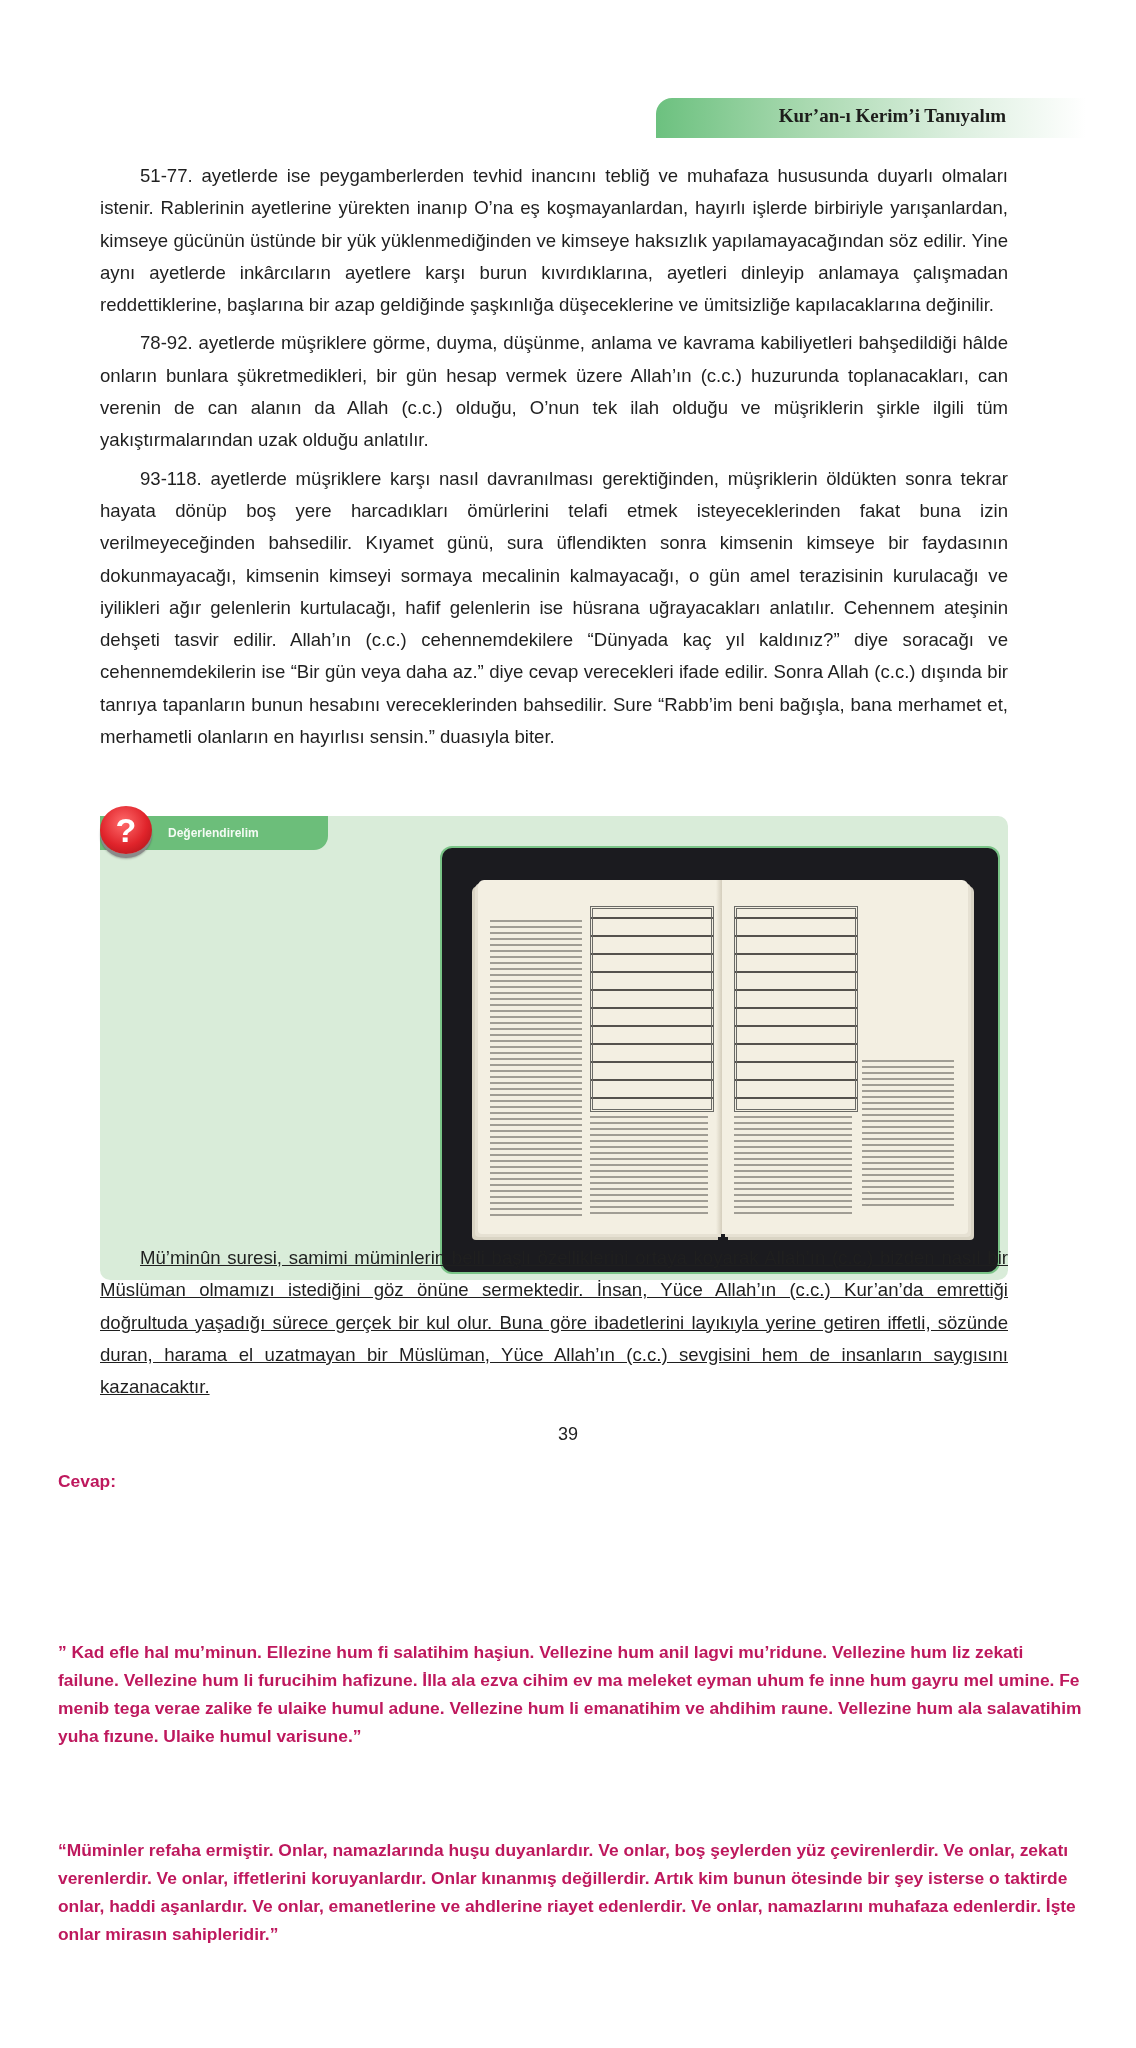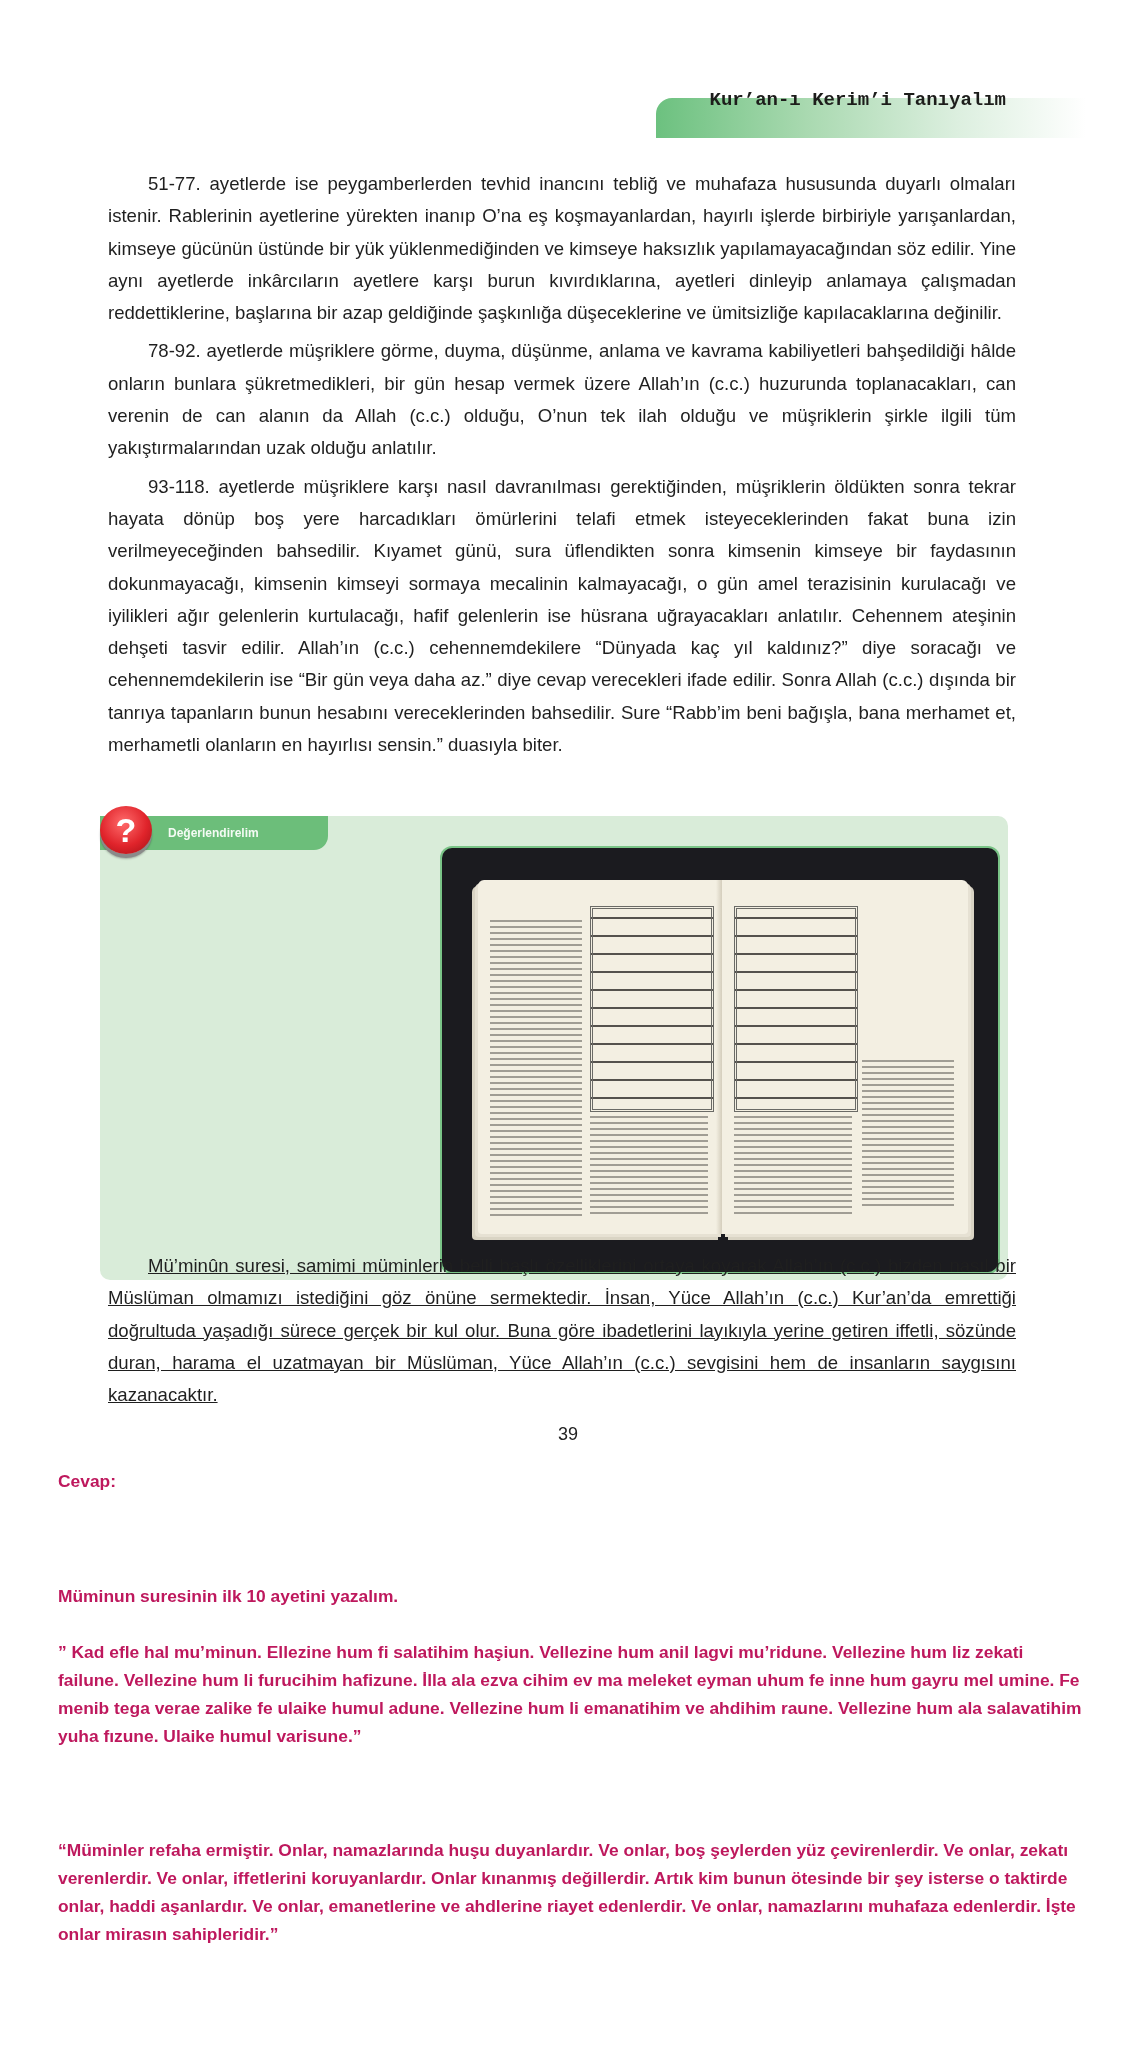--- a/index.html
+++ b/index.html
@@ -5,29 +5,29 @@
   html, body { margin: 0; padding: 0; background: #ffffff; }
   body { width: 1136px; height: 2048px; position: relative; overflow: hidden; }
   .page { position: absolute; left: 0; top: 0; width: 1136px; height: 2048px; }
 
   .header-band {
     position: absolute; left: 656px; top: 98px; width: 430px; height: 40px;
     border-radius: 16px 0 0 0;
     background: linear-gradient(90deg, #6cc17f 0%, #a9d9b0 35%, #dcefdf 70%, #ffffff 100%);
   }
   .header-title {
-    position: absolute; left: 656px; top: 80px; width: 350px; height: 40px;
+    position: absolute; left: 656px; top: 96px; width: 350px; height: 40px;
     line-height: 40px; text-align: right;
-    font-family: Liberation Mono, monospace; font-weight: bold; font-size: 19px; color: #1d1d1b;
+    font-family: Liberation Serif, serif; font-weight: bold; font-size: 19px; color: #1d1d1b;
   }
 
   .body-text {
     position: absolute; left: 100px; width: 908px;
     font-family: "Liberation Sans", sans-serif; font-size: 18.6px; line-height: 32.3px; color: #1f1f1f;
-    text-align: justify; margin: 8px;
+    text-align: justify; margin: 0;
   }
   .body-text p { margin: 0 0 6px 0; text-indent: 40px; }
 
   .eval-box {
     position: absolute; left: 100px; top: 816px; width: 908px; height: 464px;
     background: #d9ecd9; border-radius: 10px;
   }
   .eval-tab {
     position: absolute; left: 100px; top: 816px; width: 228px; height: 34px;
     background: #6cbe7a; border-radius: 0 0 14px 0;
@@ -119,17 +119,16 @@
     </div>
   </div>
 
   <div class="body-text" style="top:1242px;text-decoration:underline;">
     <p>Mü’minûn suresi, samimi müminlerin belli başlı özelliklerini ortaya koyarak Allah’ın (c.c.) bizden nasıl bir Müslüman olmamızı istediğini göz önüne sermektedir. İnsan, Yüce Allah’ın (c.c.) Kur’an’da emrettiği doğrultuda yaşadığı sürece gerçek bir kul olur. Buna göre ibadetlerini layıkıyla yerine getiren iffetli, sözünde duran, harama el uzatmayan bir Müslüman, Yüce Allah’ın (c.c.) sevgisini hem de insanların saygısını kazanacaktır.</p>
   </div>
 
   <div class="page-number">39</div>
 
   <p class="answer" style="top:1467px;">Cevap:</p>
-  <p class="answer" style="top:1582px;">Müminun suresinin ilk 10 ayetini yazalım.</p>
   <p class="answer" style="top:1638px;">” Kad efle hal mu’minun. Ellezine hum fi salatihim haşiun. Vellezine hum anil lagvi mu’ridune. Vellezine hum liz zekati failune. Vellezine hum li furucihim hafizune. İlla ala ezva cihim ev ma meleket eyman uhum fe inne hum gayru mel umine. Fe menib tega verae zalike fe ulaike humul adune. Vellezine hum li emanatihim ve ahdihim raune. Vellezine hum ala salavatihim yuha fızune. Ulaike humul varisune.”</p>
   <p class="answer" style="top:1836px;">“Müminler refaha ermiştir. Onlar, namazlarında huşu duyanlardır. Ve onlar, boş şeylerden yüz çevirenlerdir. Ve onlar, zekatı verenlerdir. Ve onlar, iffetlerini koruyanlardır. Onlar kınanmış değillerdir. Artık kim bunun ötesinde bir şey isterse o taktirde onlar, haddi aşanlardır. Ve onlar, emanetlerine ve ahdlerine riayet edenlerdir. Ve onlar, namazlarını muhafaza edenlerdir. İşte onlar mirasın sahipleridir.”</p>
 
 </div>
 
 </body></html>

